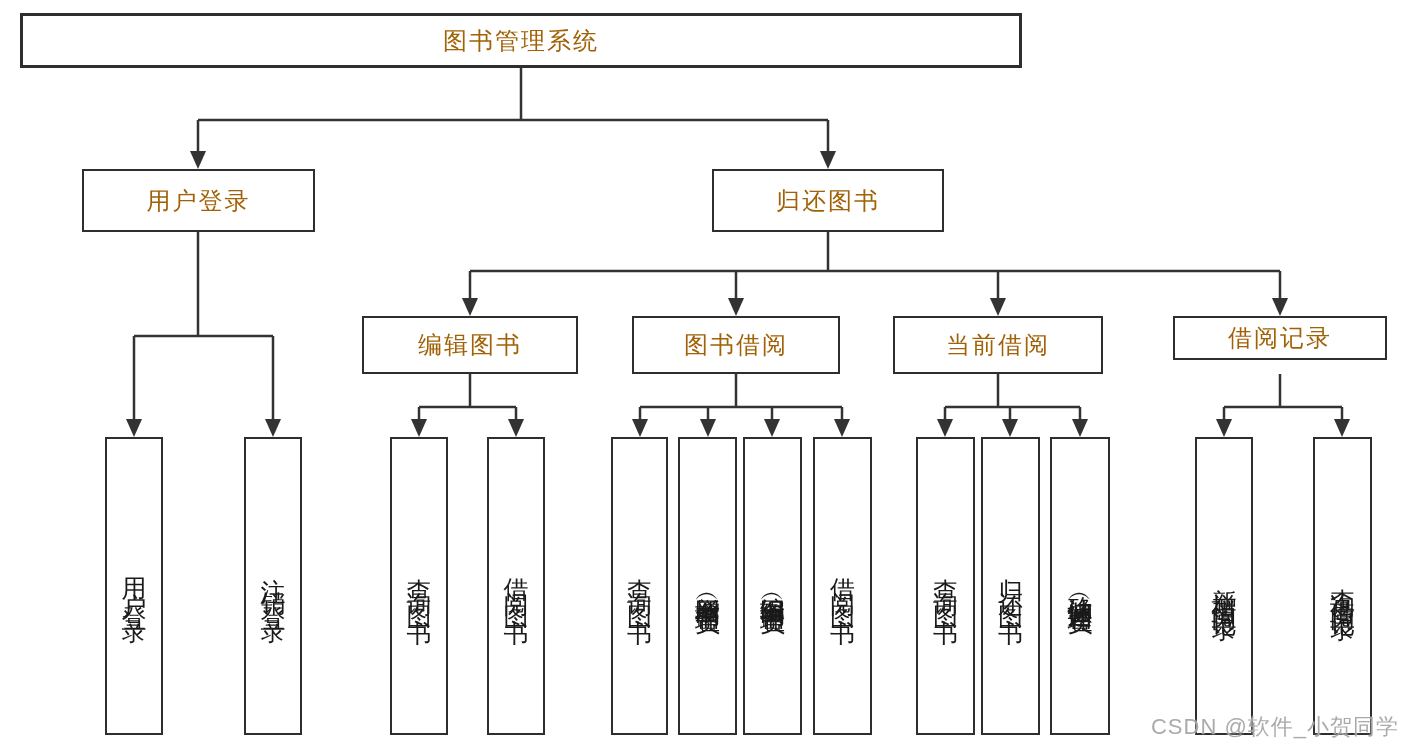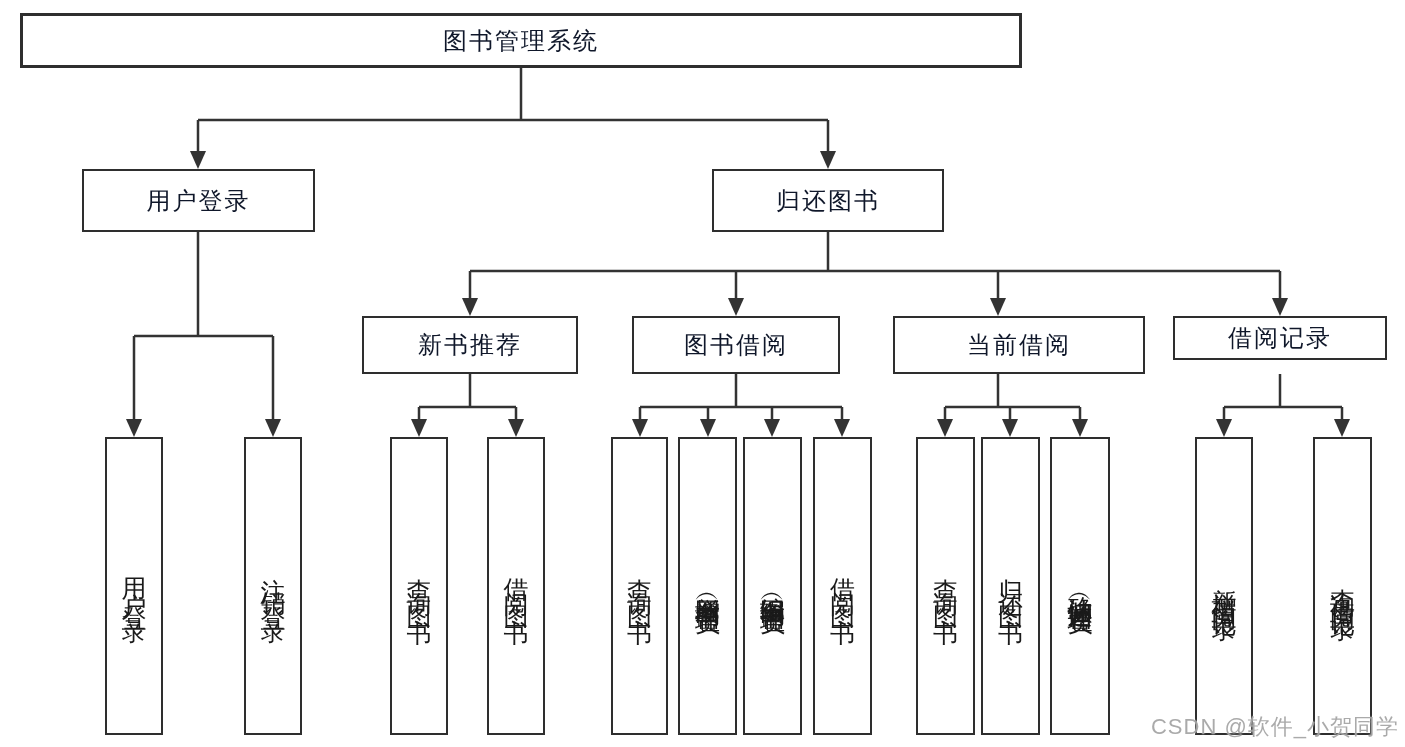--- a/index.html
+++ b/index.html
@@ -27,21 +27,21 @@
     box-sizing: border-box;
     border: 2.5px solid #2e2e2e;
     background: #ffffff;
     display: flex;
     align-items: center;
     justify-content: center;
   }
   .htext {
     font-size: 24px;
     letter-spacing: 2px;
-    color: #0f172a;
+    color: #a16207;
     white-space: nowrap;
   }
   .vtext {
     writing-mode: vertical-rl;
     text-orientation: mixed;
     font-size: 25px;
     line-height: 1;
     color: #1a1a1a;
   }
   .loose  { letter-spacing: 14px; }
@@ -127,26 +127,26 @@
   </div>
 
   <div class="box" style="left:82px; top:169px; width:233px; height:63px;">
     <span class="htext">用户登录</span>
   </div>
   <div class="box" style="left:712px; top:169px; width:232px; height:63px;">
     <span class="htext">归还图书</span>
   </div>
 
   <div class="box" style="left:362px; top:316px; width:216px; height:58px;">
-    <span class="htext">新书推荐</span>
+    <span class="htext">编辑图书</span>
   </div>
   <div class="box" style="left:632px; top:316px; width:208px; height:58px;">
     <span class="htext">图书借阅</span>
   </div>
-  <div class="box" style="left:893px; top:316px; width:252px; height:58px;">
+  <div class="box" style="left:893px; top:316px; width:210px; height:58px;">
     <span class="htext">当前借阅</span>
   </div>
   <div class="box" style="left:1173px; top:316px; width:214px; height:44px;">
     <span class="htext">借阅记录</span>
   </div>
 
   <div class="box" style="left:105px; top:437px; width:58px; height:298px;">
     <span class="vtext loose">用户登录</span>
   </div>
   <div class="box" style="left:244px; top:437px; width:58px; height:298px;">

